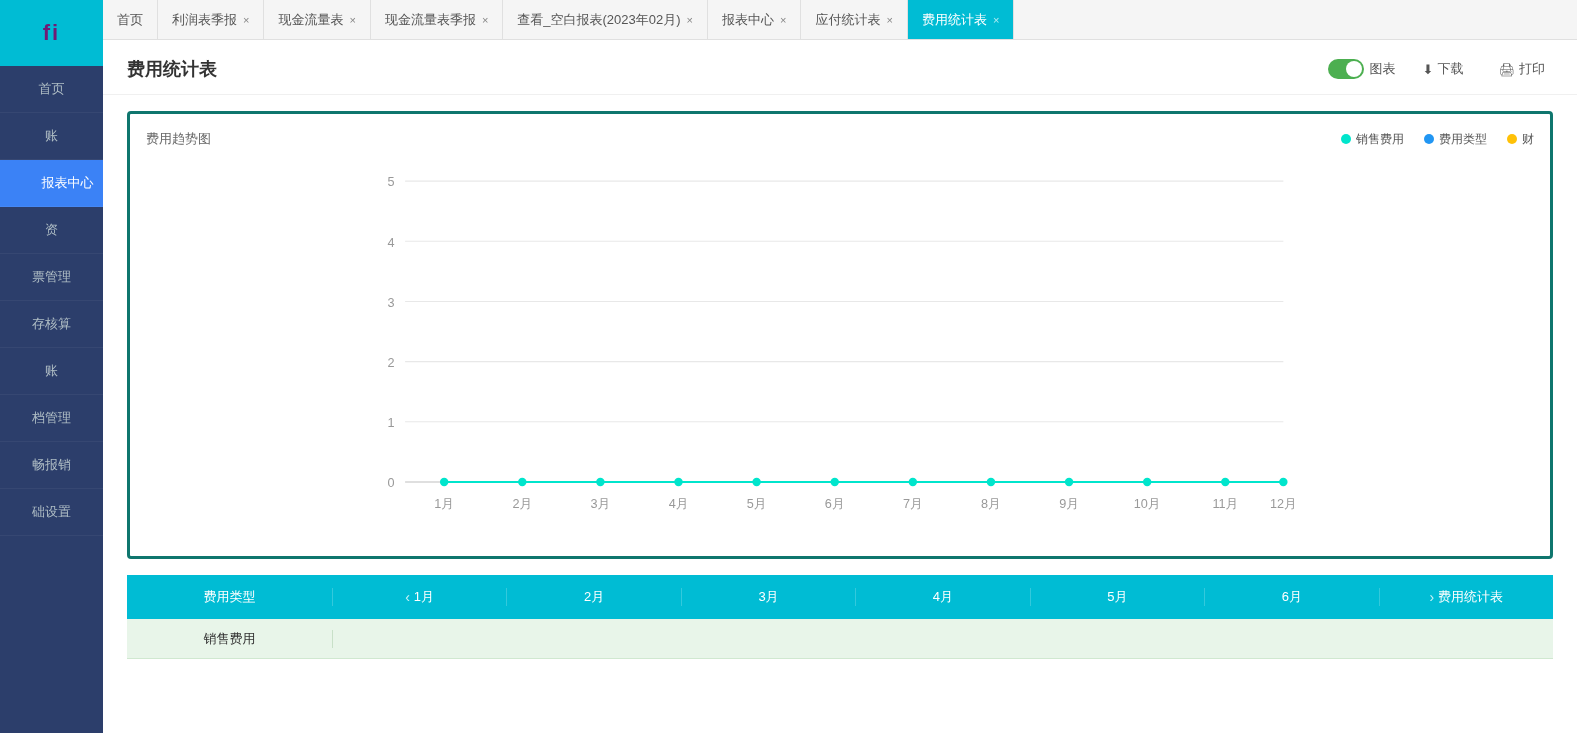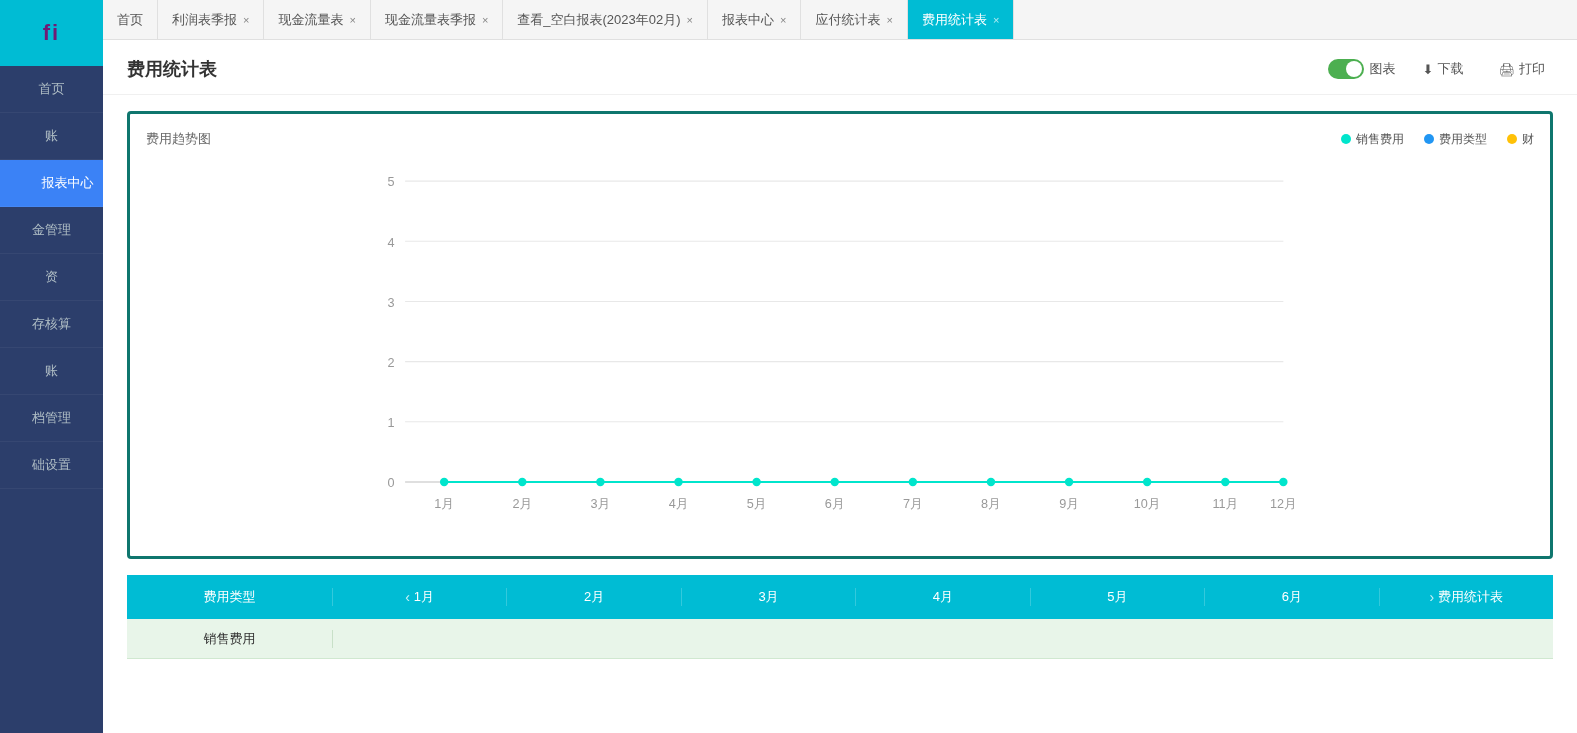--- a/index.html
+++ b/index.html
@@ -237,25 +237,26 @@
     }
   </style>
 </head>
 <body>
 
 <div class="sidebar">
   <div class="sidebar-logo">fi</div>
   <div class="sidebar-item">首页</div>
   <div class="sidebar-item">账</div>
   <div class="sidebar-item active">报表中心</div>
-  <div class="sidebar-item">金管理</div>
   <div class="sidebar-item">资</div>
+  <div class="sidebar-item">票管理</div>
   <div class="sidebar-item">存核算</div>
   <div class="sidebar-item">账</div>
   <div class="sidebar-item">档管理</div>
+  <div class="sidebar-item">畅报销</div>
   <div class="sidebar-item">础设置</div>
 </div>
 
 <div class="main">
 
   <div class="tabs-bar">
     <div class="tab">
       <span>首页</span>
     </div>
     <div class="tab">

